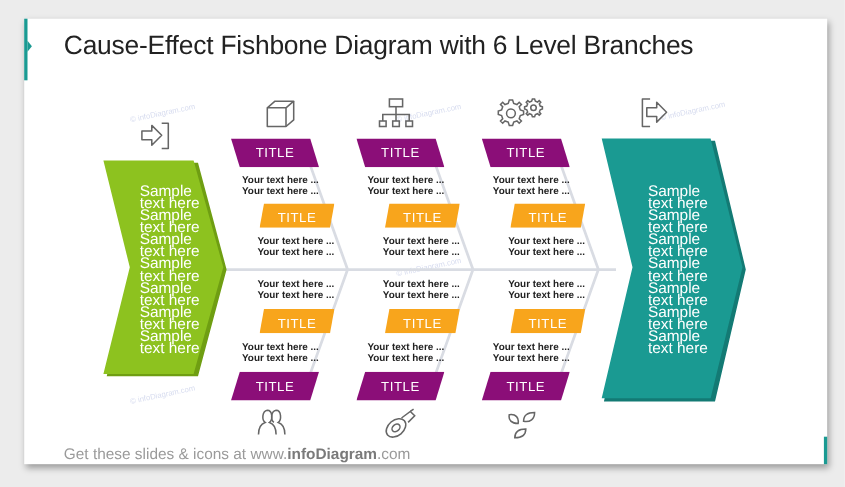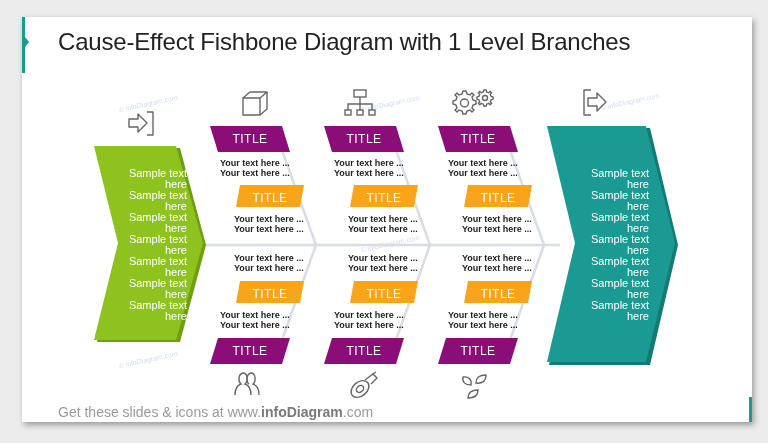--- a/index.html
+++ b/index.html
@@ -29,21 +29,21 @@
     position: absolute; left: 58px; top: 28px;
     font-size: 24px; color: #222; letter-spacing: -0.2px;
     font-family: "Liberation Sans", sans-serif; font-weight: normal;
   }
   .footer {
     position: absolute; left: 58px; top: 404px; font-size: 14px; color: #9a9a9a;
   }
   .footer b { color: #7a7a7a; margin-top: 29px; }
   .lines { position: absolute; left: 0; top: 0; }
   .chev {
-    position: absolute; color: #fff; font-size: 11px; line-height: 11px; text-align: right;
+    position: absolute; color: #fff; font-size: 14px; line-height: 11px; text-align: left;
   }
   .tag {
     position: absolute; height: 33px; color: #fff; font-size: 12px; line-height: 26px;
     text-align: center; letter-spacing: 0.5px;
   }
   .tag span { position: relative; z-index: 2; }
   .tag svg { position: absolute; left: 0; top: 0; z-index: 1; }
   .txtblock {
     position: absolute; font-size: 9px; line-height: 10px; color: #222; white-space: nowrap; font-weight: bold;
   }
@@ -53,21 +53,21 @@
   }
 </style>
 </head>
 <body>
 
 <div class="slide"></div>
 <div class="accent-left"></div>
 <div class="accent-left-tip"></div>
 <div class="accent-right"></div>
 
-<div class="title">Cause-Effect Fishbone Diagram with 1 Level Branches</div>
+<div class="title">Cause-Effect Fishbone Diagram with 6 Level Branches</div>
 
 <div class="wm" style="left:118px;top:100px;">© infoDiagram.com</div>
 <div class="wm" style="left:360px;top:100px;">© infoDiagram.com</div>
 <div class="wm" style="left:600px;top:98px;">© infoDiagram.com</div>
 <div class="wm" style="left:118px;top:356px;">© infoDiagram.com</div>
 <div class="wm" style="left:360px;top:240px;">© infoDiagram.com</div>
 
 <svg class="lines" width="768" height="443">
   <g stroke="#d9dce3" stroke-width="2.5" fill="none">
     <line x1="205" y1="245" x2="560" y2="245"></line>

